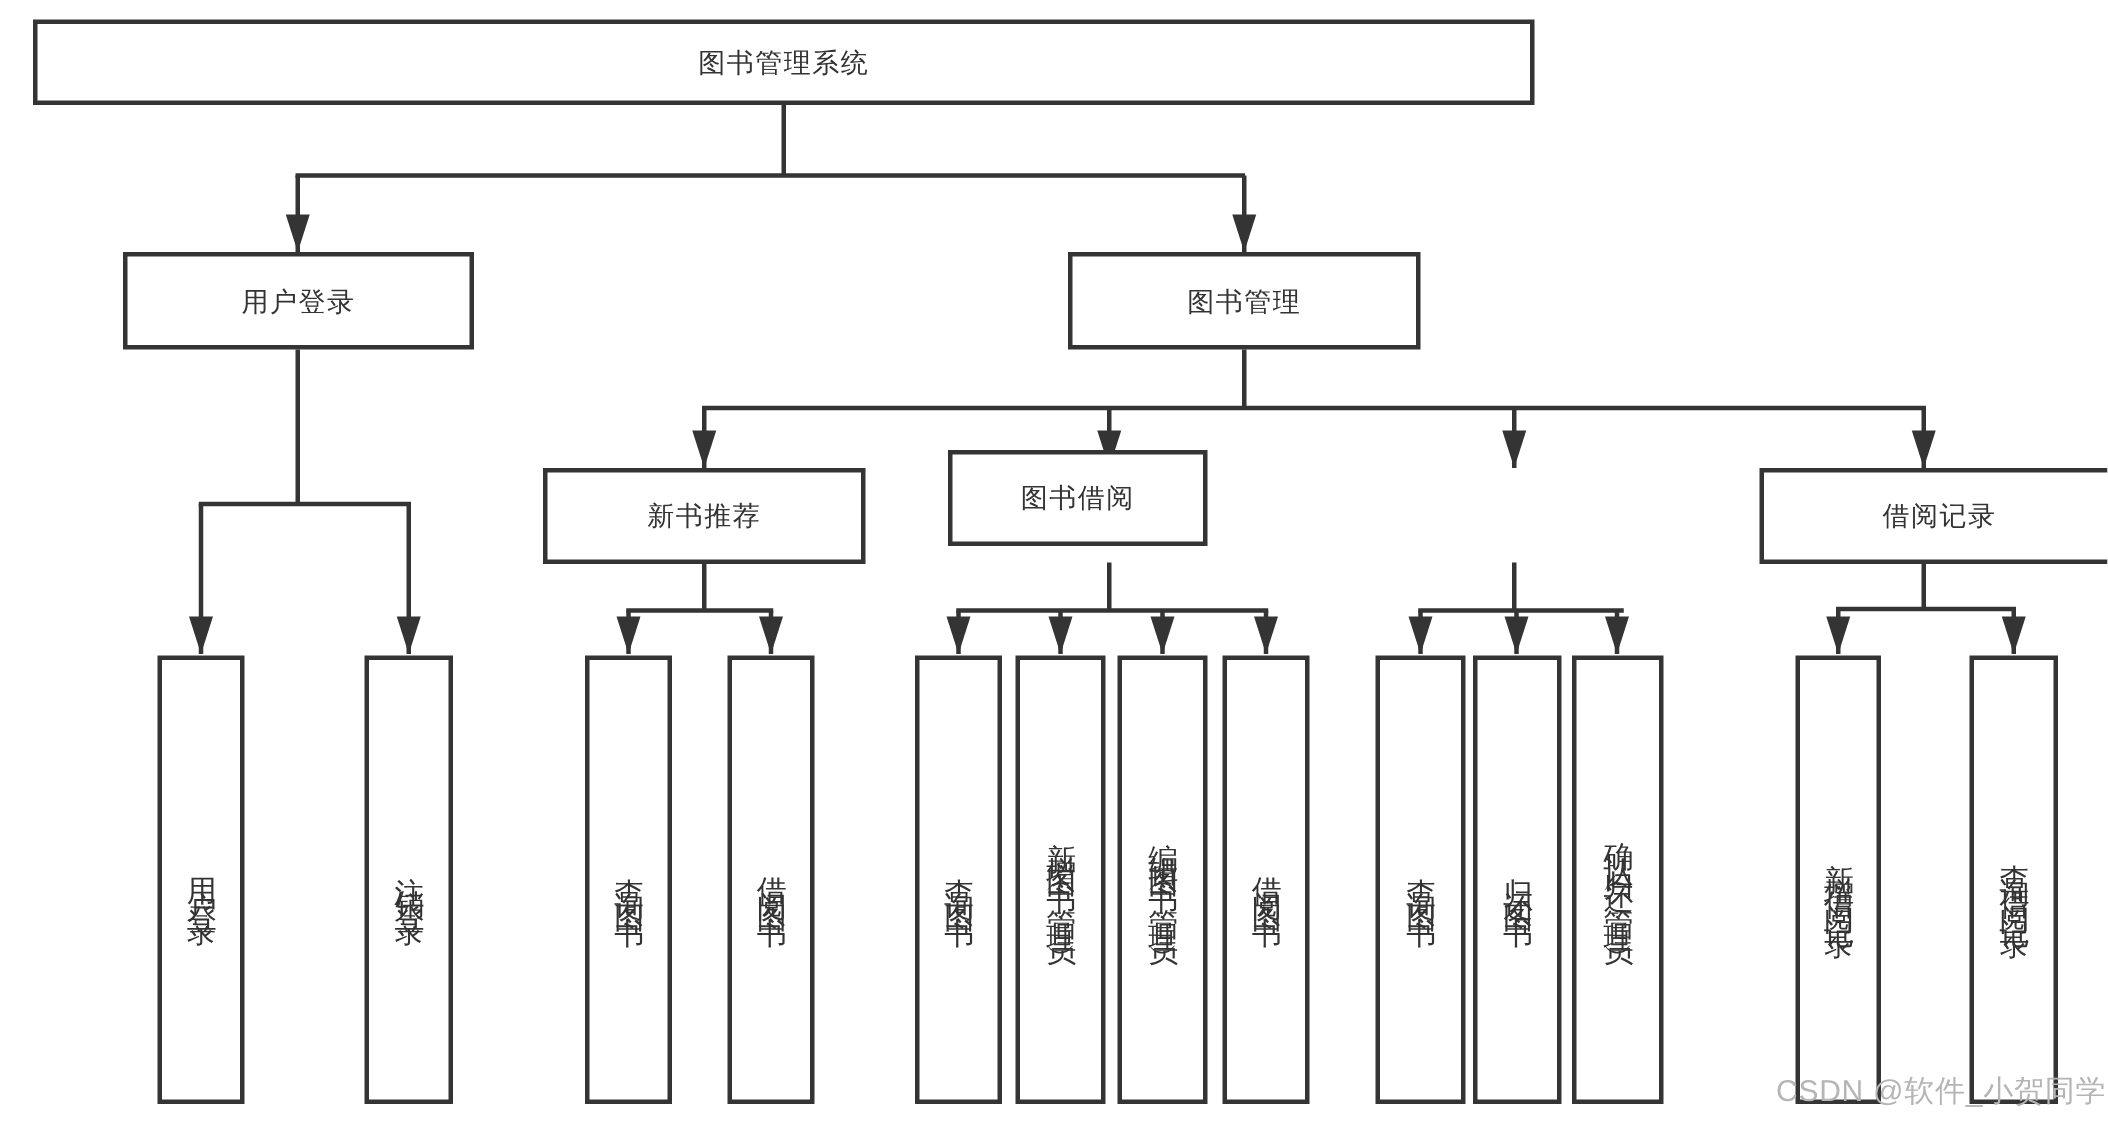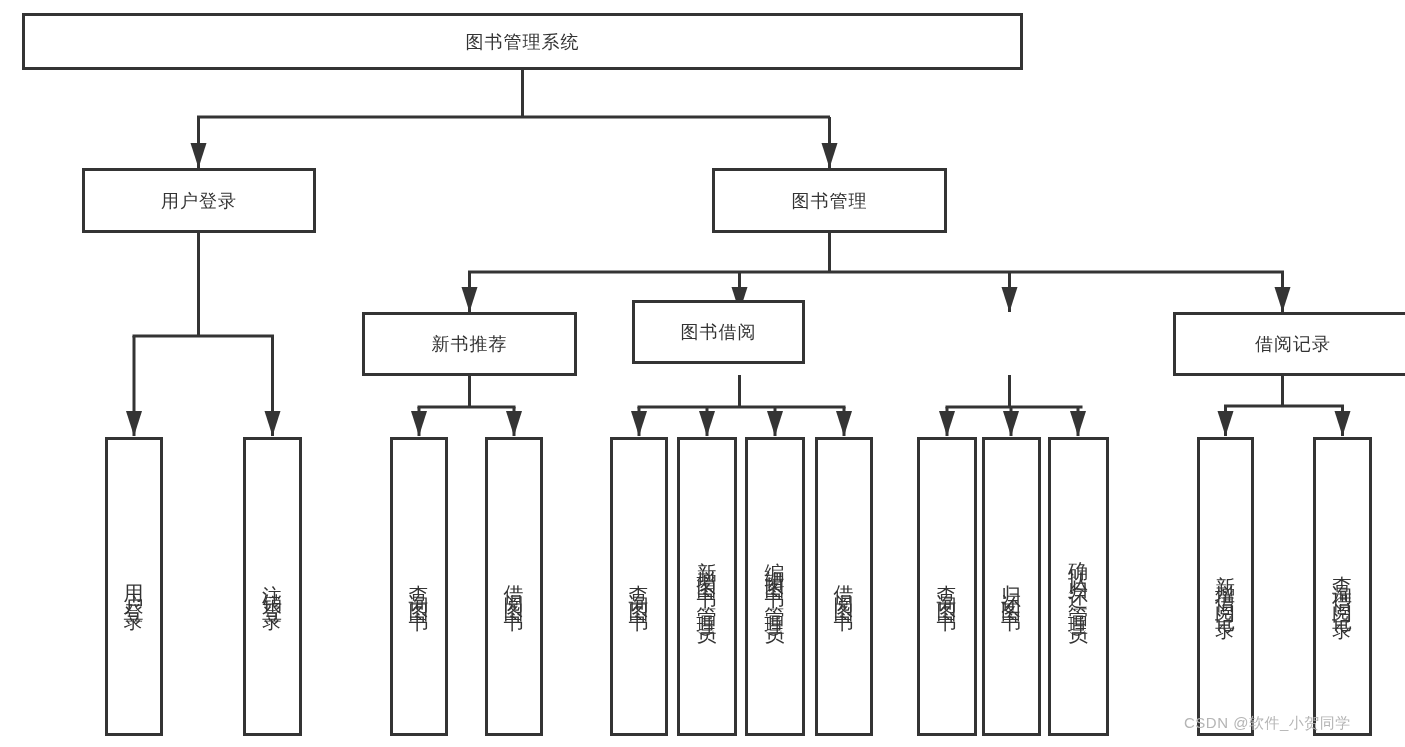--- a/index.html
+++ b/index.html
@@ -43,21 +43,21 @@
     font-size: 20px;
     letter-spacing: 9px;
     line-height: 1;
     color: #333333;
     white-space: nowrap;
   }
   .watermark {
     position: absolute;
     left: 1184px;
     top: 714px;
-    font-size: 15px;
+    font-size: 20px;
     color: #b5b5b5;
     white-space: nowrap;
     z-index: 3;
     letter-spacing: 0.5px;
   }
 </style>
 </head>
 <body>
 
 <div class="canvas">

